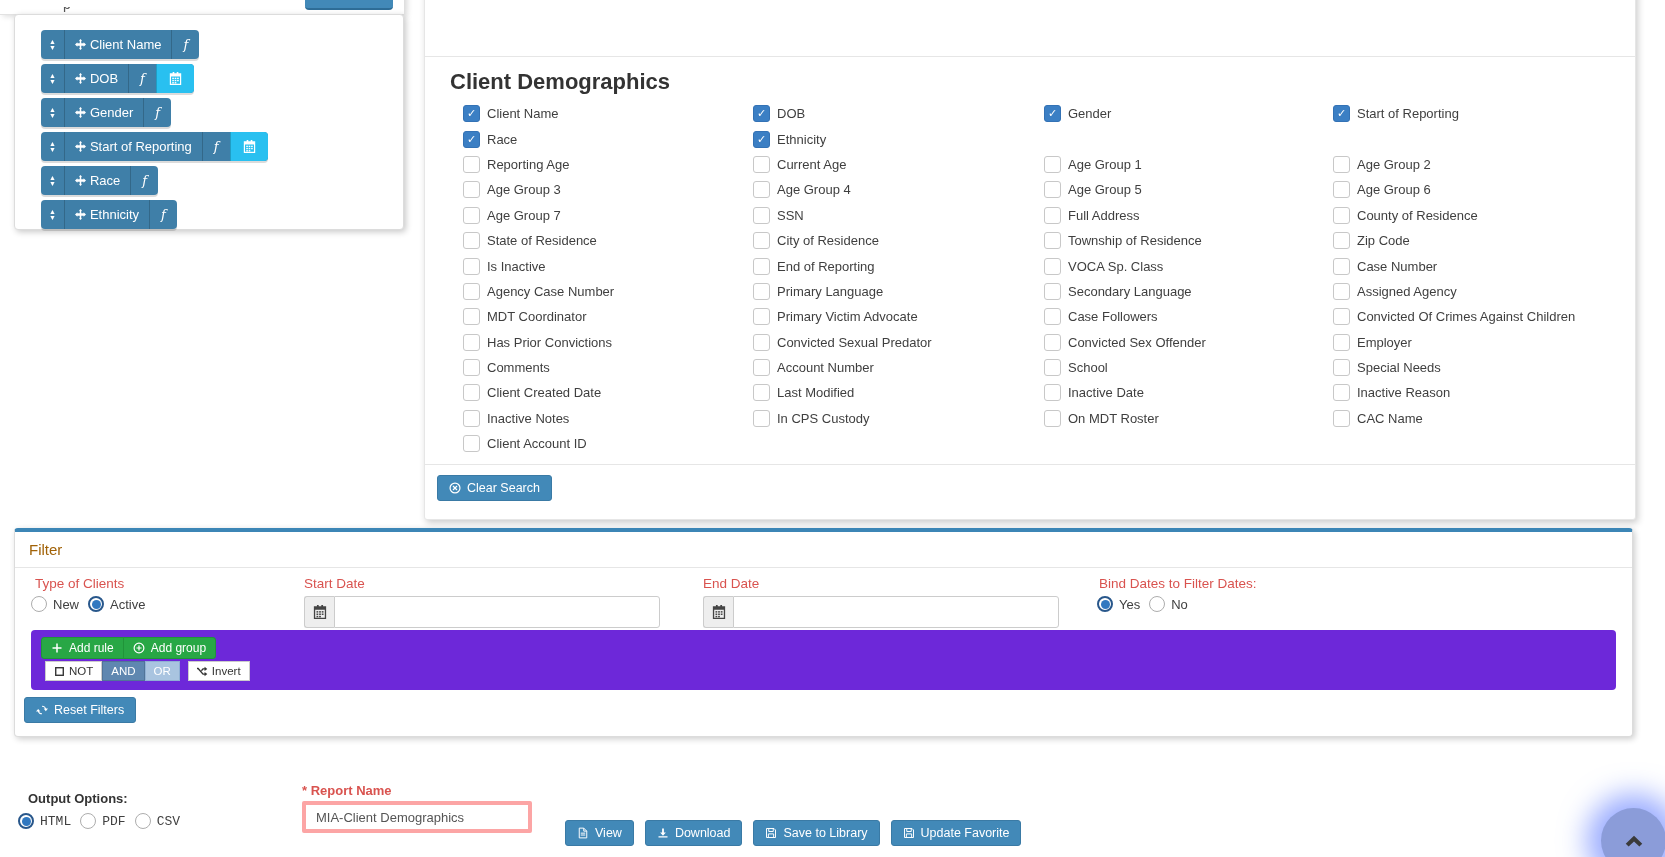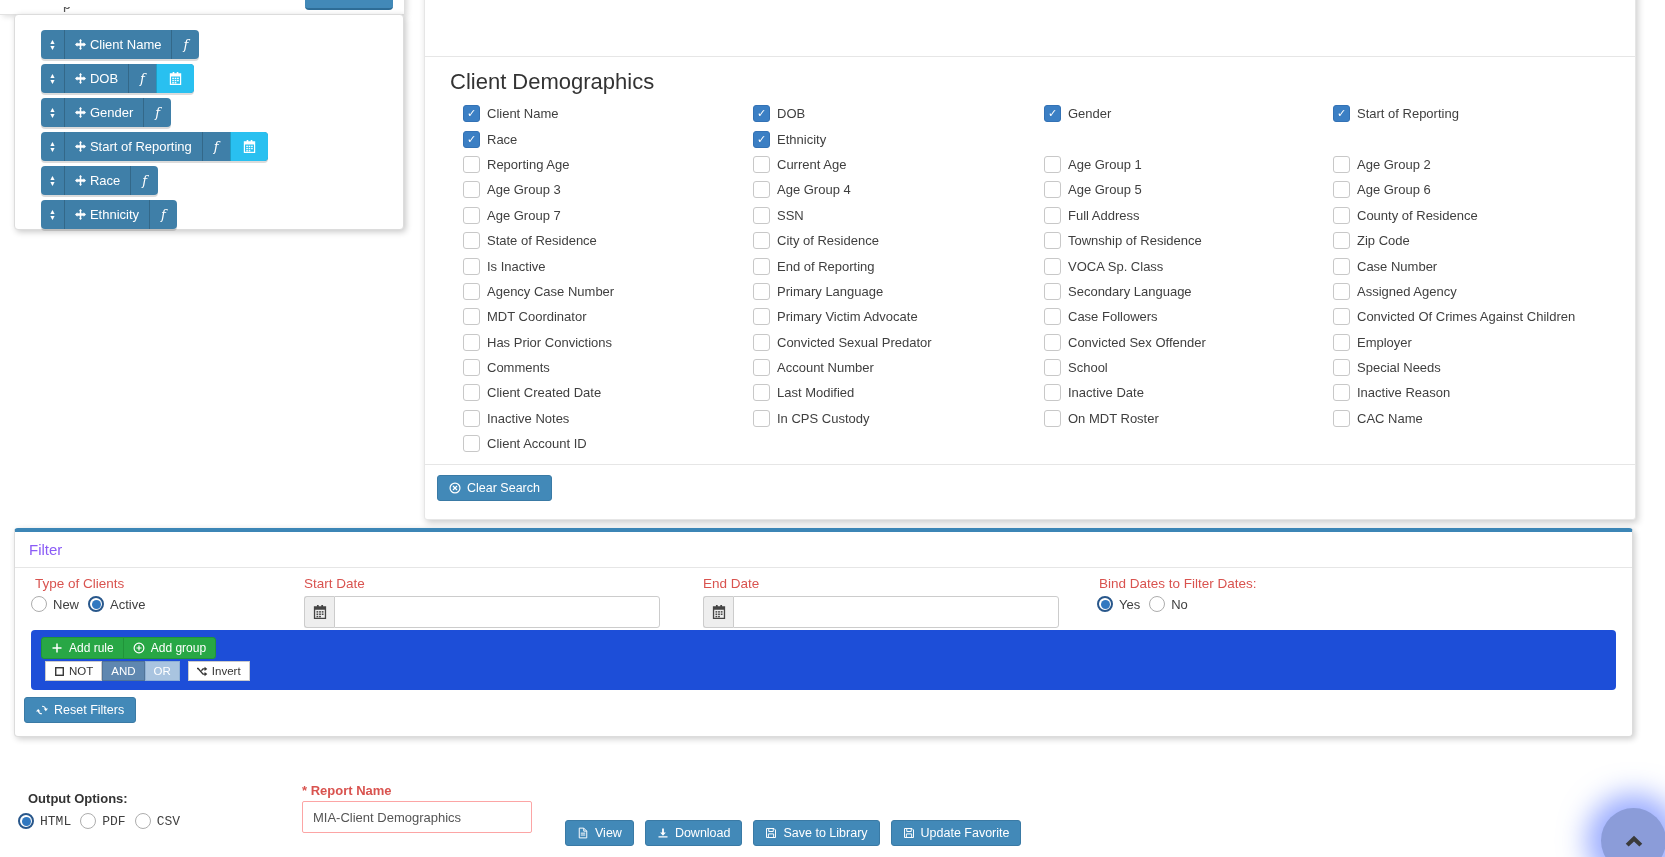--- a/index.html
+++ b/index.html
@@ -34,21 +34,21 @@
   .seg.fn{font-family:"DejaVu Serif","Liberation Serif",serif;font-style:italic;font-size:13px;padding:0 11px;cursor:pointer;}
   .seg.cal{background:#29c0f0;border-radius:0 4px 4px 0;padding:0 12px;cursor:pointer;}
   .seg.cal .ic svg{width:13px;height:13px;}
 
   
   .search-panel{position:absolute;left:424px;top:-12px;width:1210px;height:530px;background:#fff;
     border:1px solid #e6e6e6;border-radius:3px;box-shadow:2px 3px 7px rgba(0,0,0,.2);}
   .search-input{position:absolute;left:11px;top:16px;width:182px;height:33px;border:1px solid #ccc;
     border-radius:4px;padding:0 10px;font-size:13px;color:#777;font-family:inherit;outline:none;}
   .search-input::placeholder{color:#a6a6a6;}
-  .section-title{position:absolute;left:25px;top:80px;font-size:22px;font-weight:400;color:#333;margin:0;}
+  .section-title{position:absolute;left:25px;top:80px;font-size:22px;font-weight:700;color:#333;margin:0;}
   .fields-grid{position:absolute;left:38px;top:112px;display:grid;
     grid-template-columns:290px 291px 289px auto;grid-auto-rows:25.4px;align-items:center;}
   .fcell{display:flex;align-items:center;}
   .cb{width:17px;height:17px;box-sizing:border-box;border:1px solid #c8c8c8;border-radius:3px;background:#fff;
     color:#fff;font-size:11px;font-weight:bold;line-height:15px;text-align:center;cursor:pointer;flex:0 0 auto;}
   .cb.on{background:#3b7fc4;border-color:#3372b5;}
   .cblab{margin-left:7px;font-size:13px;color:#3f3f3f;white-space:nowrap;}
 
   
   .btn{display:inline-flex;align-items:center;gap:6px;border:1px solid #3a7aa5;border-radius:3px;
@@ -57,52 +57,52 @@
   .btn.green{background:#28a745;border-color:#209439;font-size:12px;padding:3px 9px;}
   .btn-group{display:inline-flex;}
   .btn-group .btn{border-radius:0;margin-left:-1px;}
   .btn-group .btn:first-child{border-radius:3px 0 0 3px;margin-left:0;}
   .btn-group .btn:last-child{border-radius:0 3px 3px 0;}
   .clear-btn{position:absolute;left:12px;top:486px;}
 
   
   .filter-panel{position:absolute;left:14px;top:528px;width:1619px;height:209px;background:#fff;
     border:1px solid #dcdcdc;border-top:4px solid #3c86b6;border-radius:4px;box-shadow:2px 2px 6px rgba(0,0,0,.2);box-sizing:border-box;}
-  .filter-title{position:absolute;left:14px;top:9px;font-size:15px;color:#8b5cf6;margin:0;font-weight:400;}
+  .filter-title{position:absolute;left:14px;top:9px;font-size:15px;color:#a16207;margin:0;font-weight:400;}
   .filter-head-divider{top:35px;}
   .rlabel{position:absolute;color:#d9534f;font-size:13.5px;white-space:nowrap;}
   .radio-row{position:absolute;display:flex;align-items:flex-end;}
   .radio-wrap{display:inline-flex;align-items:center;gap:6px;margin-right:9px;font-size:13px;color:#404040;cursor:pointer;}
   .radio{width:16px;height:16px;box-sizing:border-box;border-radius:50%;border:1px solid #adadad;background:#fff;
     display:inline-flex;align-items:center;justify-content:center;flex:0 0 auto;}
   .radio .dot{width:9px;height:9px;border-radius:50%;background:transparent;}
   .radio.checked{border:2px solid #28578b;}
   .radio.checked .dot{background:#3178c0;}
   .dategroup{position:absolute;display:flex;height:32px;}
   .addon{width:29px;background:#eee;border:1px solid #ccc;border-right:none;border-radius:3px 0 0 3px;
     display:flex;align-items:center;justify-content:center;color:#444;flex:0 0 auto;}
   .addon .ic svg{width:14px;height:14px;}
   .dategroup input{flex:1;border:1px solid #ccc;border-radius:0 3px 3px 0;padding:0 8px;font-size:13px;
     color:#555;font-family:inherit;outline:none;min-width:0;background:#fff;}
-  .qb{position:absolute;left:16px;top:98px;width:1585px;height:60px;background:#1d4ed8;border-radius:4px;}
+  .qb{position:absolute;left:16px;top:98px;width:1585px;height:60px;background:#6d28d9;border-radius:4px;}
   .qb-row1{position:absolute;left:10px;top:7px;}
   .qb-row2{position:absolute;left:14px;top:31px;display:flex;align-items:center;gap:8px;}
   .qbtn{display:inline-flex;align-items:center;gap:4px;font-size:11.5px;font-family:inherit;
     padding:3px 8px;border:1px solid #ccc;background:#fff;color:#333;cursor:pointer;}
   .qbtn .ic svg{width:11px;height:11px;}
   .conj{background:#a9c4e0;border-color:#8fb0d4;color:#fff;}
   .conj.sel{background:#5f87b0;border-color:#517499;}
   .reset-btn{position:absolute;left:9px;top:165px;}
 
   
   .out-label{position:absolute;left:28px;top:791px;font-size:13px;font-weight:bold;color:#333;}
   .out-radios{left:18px;top:813px;font-family:Liberation Mono, monospace;}
   .report-label{position:absolute;left:302px;top:783px;font-size:13px;font-weight:bold;color:#d9534f;}
   .report-input{position:absolute;left:302px;top:801px;width:230px;height:32px;box-sizing:border-box;
-    border:1px solid #fca5a5;border-radius:2px;padding:0 10px;font-size:13px;color:#555;font-family:inherit;outline:none;}
+    border:4px solid #fca5a5;border-radius:2px;padding:0 10px;font-size:13px;color:#555;font-family:inherit;outline:none;}
   .action-buttons{position:absolute;left:565px;top:820px;display:flex;gap:11px;}
 
   
   .scrolltop{position:absolute;left:1601px;top:808px;width:65px;height:65px;border-radius:50%;
     background:#8b9cd9;display:flex;align-items:center;justify-content:center;cursor:pointer;
     box-shadow:0 0 28px 14px rgba(85,115,255,.6);color:#3a3a3a;}
   .scrolltop .ic svg{width:22px;height:22px;}
 </style>
 </head>
 <body>

